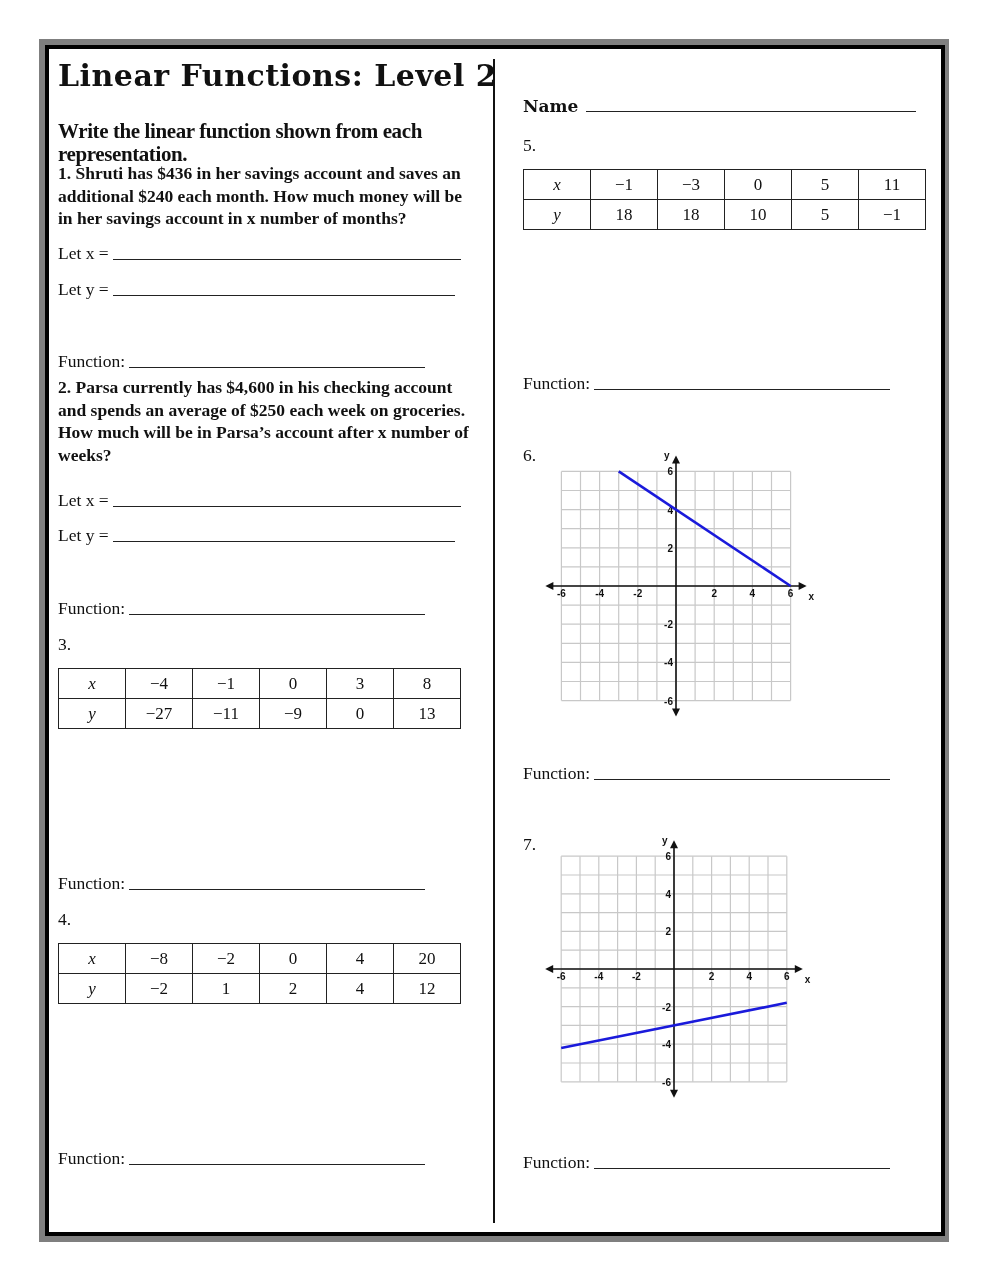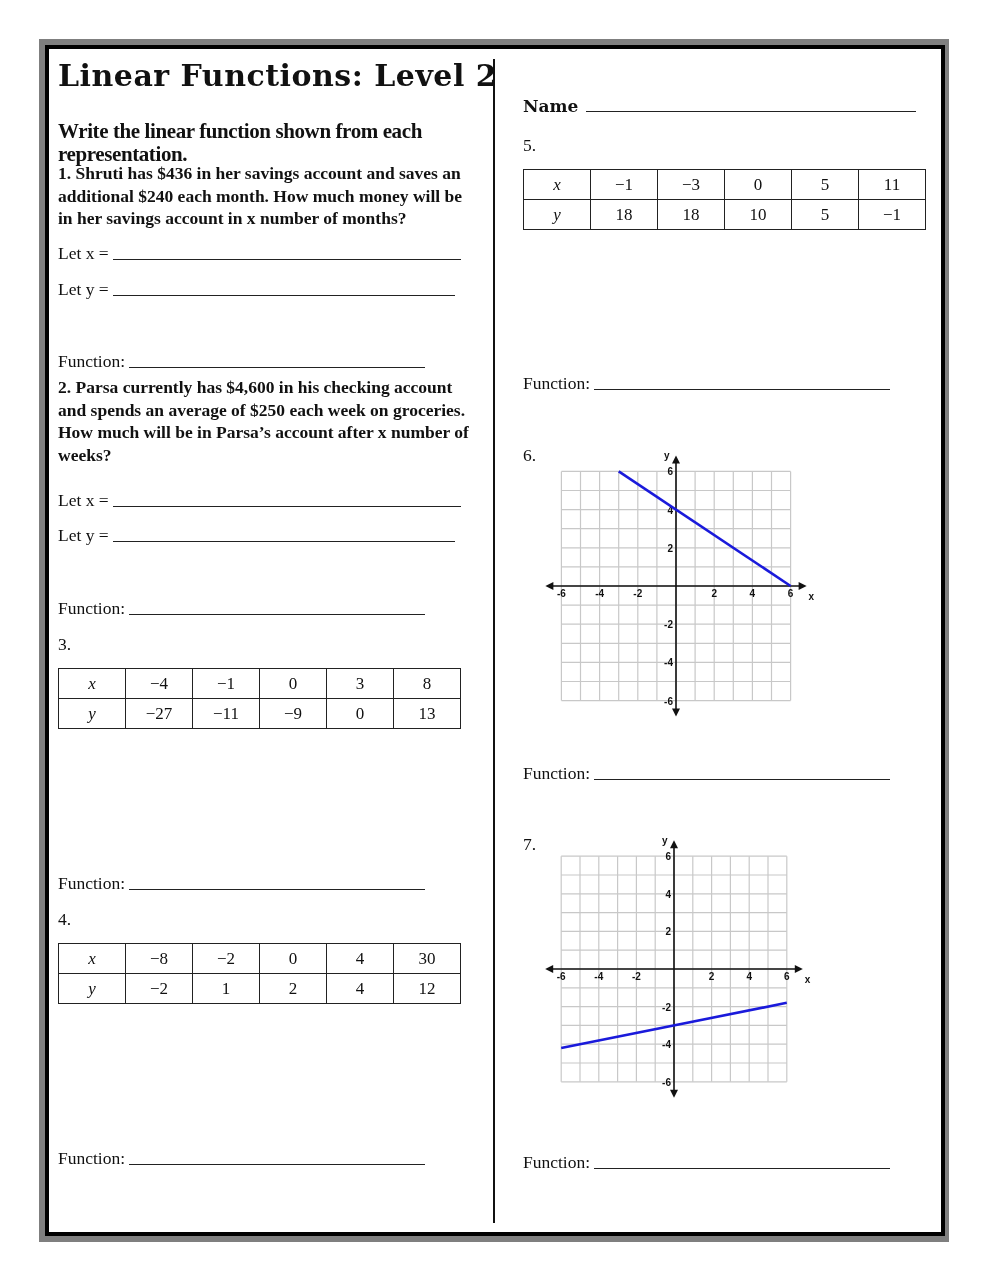--- a/index.html
+++ b/index.html
@@ -88,21 +88,21 @@
 
 <div class="abs q" style="left:58px; top:908px;">4.</div>
 <table class="xy" style="left:58px; top:943px;">
   <tbody>
       <tr>
     <td class="var">x</td>
     <td>−8</td>
     <td>−2</td>
     <td>0</td>
     <td>4</td>
-    <td>30</td>
+    <td>20</td>
   </tr>
   <tr>
     <td class="var">y</td>
     <td>−2</td>
     <td>1</td>
     <td>2</td>
     <td>4</td>
     <td>12</td>
   </tr>
 </tbody>

